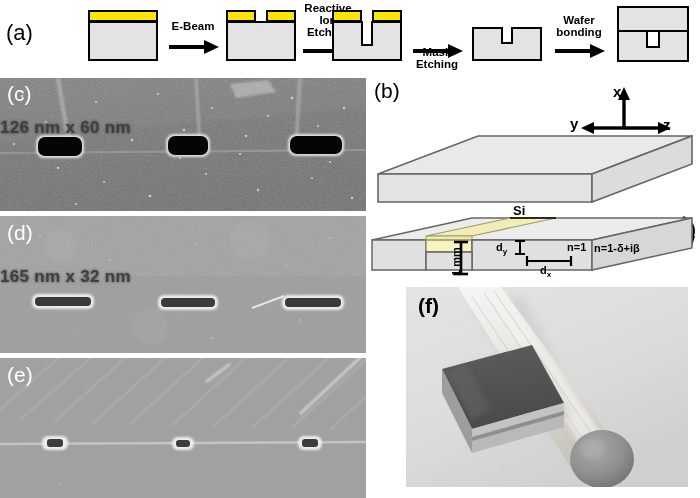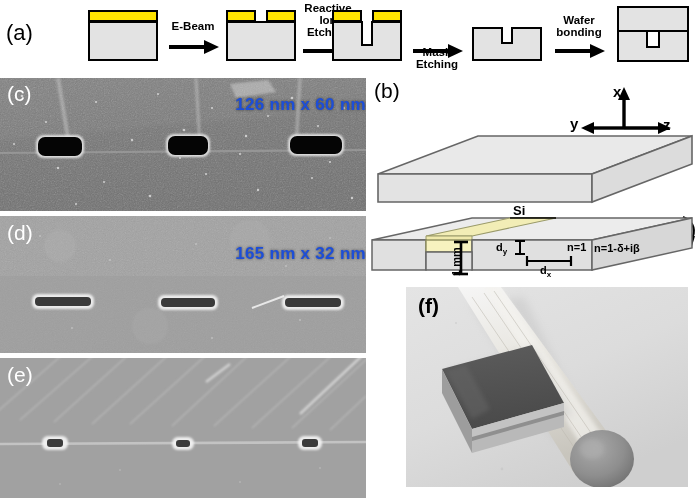--- a/index.html
+++ b/index.html
@@ -19,23 +19,23 @@
   
   .flow{position:absolute;left:0;top:0;width:700px;height:72px;}
   .step{position:absolute;}
   .sub{position:absolute;background:#e3e3e3;border:2px solid #000;box-sizing:border-box;}
   .mask{position:absolute;background:#ffe400;border:2px solid #000;box-sizing:border-box;}
   .arrowlbl{position:absolute;text-align:center;font-weight:bold;
             font-size:11.5px;line-height:12px;color:#000;}
 
   
   .sem{position:absolute;overflow:hidden;}
-  .semtxt{position:absolute;width:100%;text-align:right;color:#1d4ed8;
+  .semtxt{position:absolute;width:100%;text-align:left;color:#404040;
           font-weight:bold;font-size:17px;letter-spacing:.3px;
-          text-shadow:0 0 3px rgba(0,0,0,.55);}
+          text-shadow:0 0 3px rgba(0,0,0,.55);margin-top:23px;}
 
   
   .sch{position:absolute;left:370px;top:78px;width:330px;height:200px;}
   .axlbl{position:absolute;font-weight:bold;font-size:15px;color:#000;}
   .wb{position:absolute;font-weight:bold;font-size:11.5px;line-height:12.5px;
       text-align:center;color:#000;}
   .silbl{position:absolute;font-weight:bold;font-size:13px;color:#000;}
   .dim{position:absolute;font-weight:bold;font-size:11px;color:#000;}
   .dimsub{font-size:8px;vertical-align:sub;}
   .mm{position:absolute;font-weight:bold;font-size:11px;color:#000;

